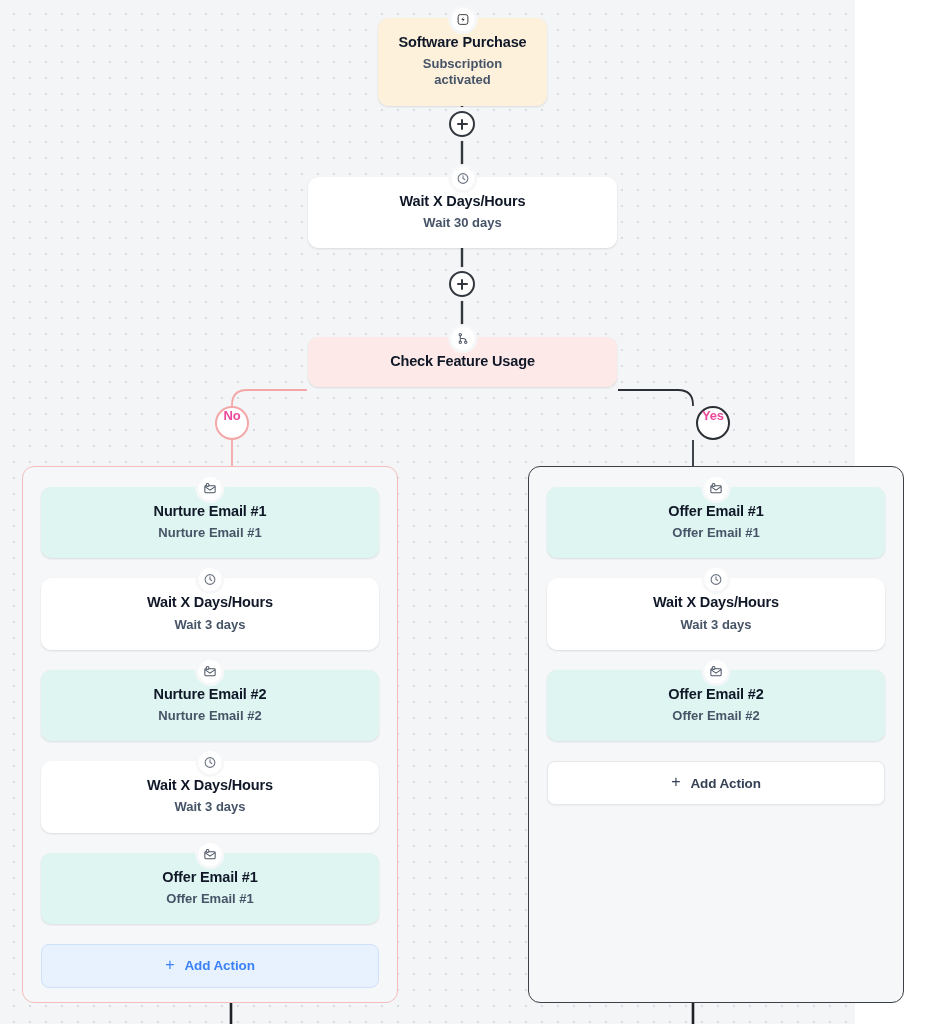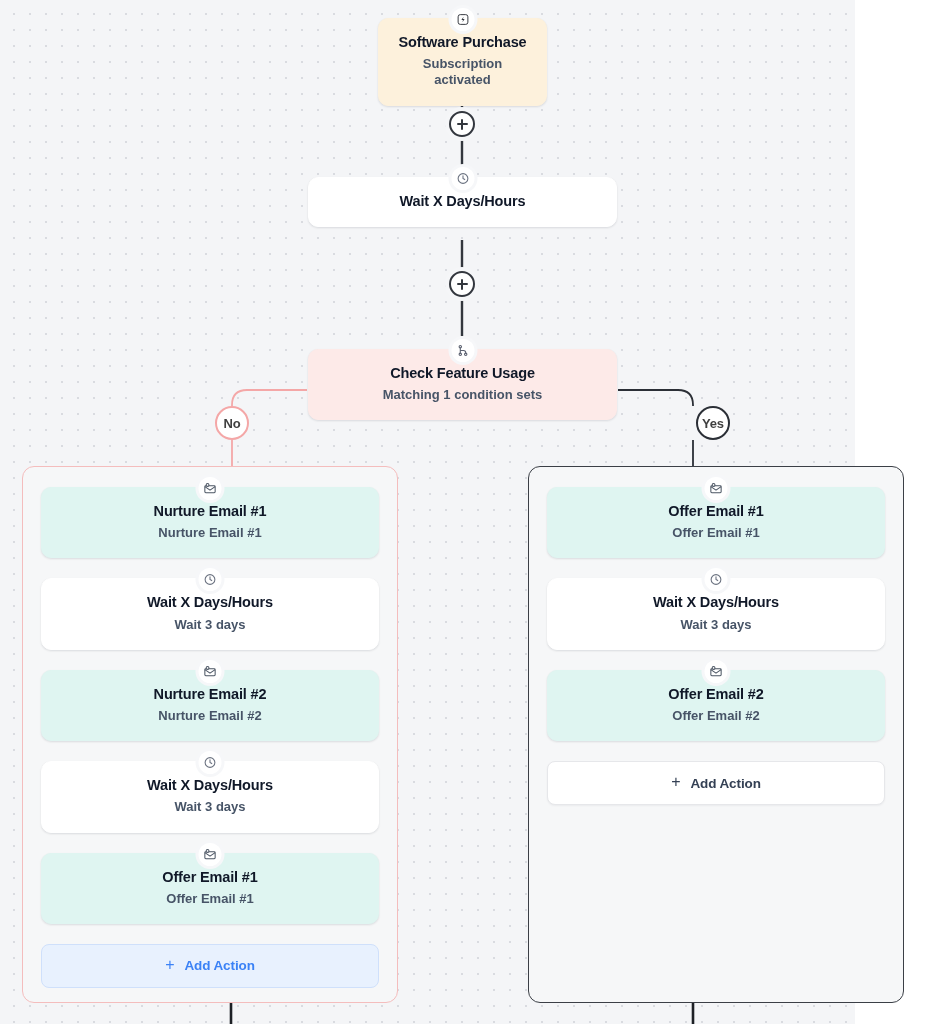--- a/index.html
+++ b/index.html
@@ -112,25 +112,25 @@
   }
 
   
   .pill {
     position: absolute;
     width: 34px;
     height: 34px;
     border-radius: 50%;
     background: #ffffff;
     display: flex;
-    align-items: center;
+    align-items: flex-start;
     justify-content: center;
     font-size: 13px;
     font-weight: 700;
-    color: #404040;
+    color: #ec4899;
     letter-spacing: -.2px;
   }
   .pill.no  { border: 2px solid #f4a7a7; }
   .pill.yes { border: 2px solid #2b2f36; }
 
   
   .plus {
     position: absolute;
     width: 26px;
     height: 26px;
@@ -225,35 +225,35 @@
   <div class="plus" style="left:449px; top:111px;"></div>
 
   <div class="node wait" style="left:308px; top:177px; width:309px;">
     <span class="badge">
       <svg width="13" height="13" viewBox="0 0 24 24" fill="none" stroke="#6b7280" stroke-width="2" stroke-linecap="round">
         <circle cx="12" cy="12" r="9"></circle>
         <path d="M12 7v5l3.2 2"></path>
       </svg>
     </span>
     <div class="title">Wait X Days/Hours</div>
+    <div class="subtitle">Wait 30 days</div>
   </div>
 
   <div class="plus" style="left:449px; top:271px;"></div>
 
-  <div class="node condition" style="left:308px; top:337px; width:309px;margin-top:12px;">
+  <div class="node condition" style="left:308px; top:337px; width:309px;">
     <span class="badge">
       <svg width="13" height="13" viewBox="0 0 24 24" fill="none" stroke="#5b6170" stroke-width="2" stroke-linecap="round">
         <circle cx="7" cy="5" r="2.2"></circle>
         <circle cx="17" cy="19" r="2.2"></circle>
         <circle cx="7" cy="19" r="2.2"></circle>
         <path d="M7 7.2V17M7 12h6a4 4 0 0 1 4 4v.8"></path>
       </svg>
     </span>
     <div class="title">Check Feature Usage</div>
-    <div class="subtitle">Matching 1 condition sets</div>
   </div>
 
   <div class="pill no" style="left:215px; top:406px;">
     <span>No</span>
   </div>
   <div class="pill yes" style="left:696px; top:406px;">
     <span>Yes</span>
   </div>
 
   <div class="branch-box no" style="left:22px; top:466px; width:376px; height:537px;">

